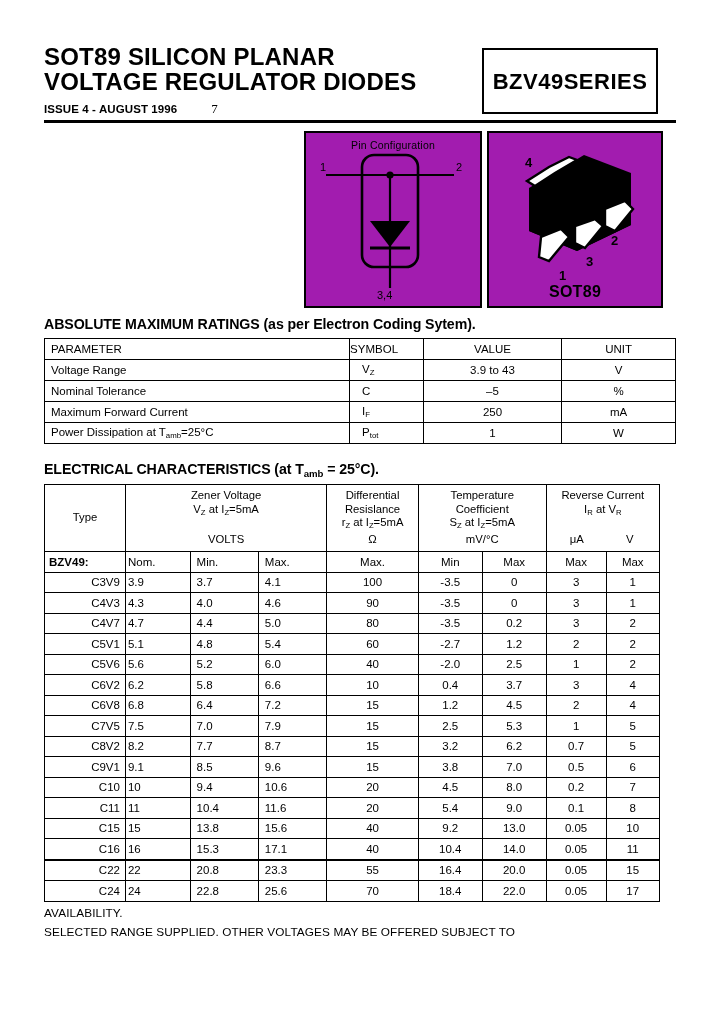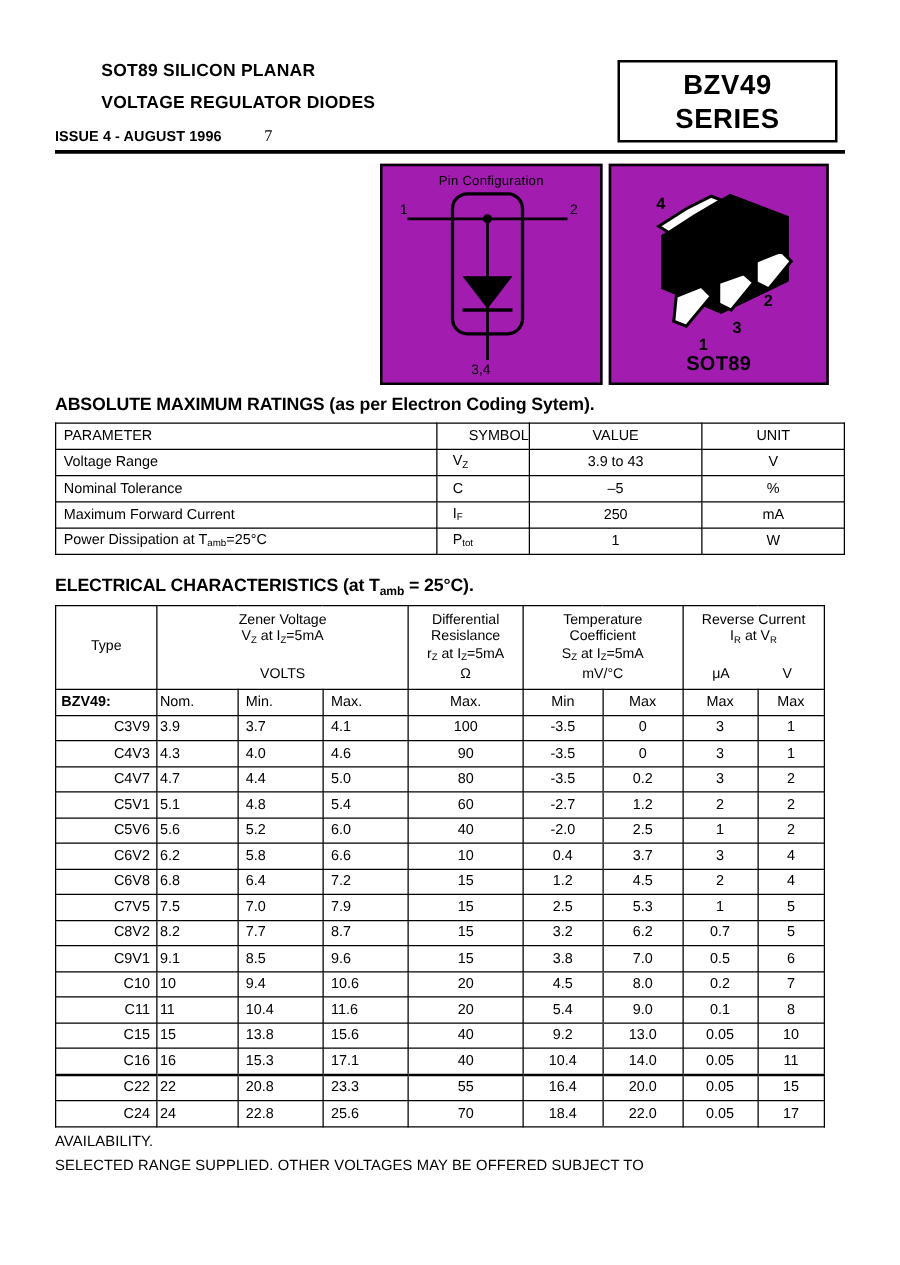--- a/index.html
+++ b/index.html
@@ -8,40 +8,40 @@
     font-family:"Liberation Sans","DejaVu Sans",sans-serif;
     color:#000;
     position:relative;
     overflow:hidden;
   }
   .page{position:absolute;left:0;top:0;width:720px;height:1012px;}
 
   
   .hdr{position:absolute;left:44px;top:44px;width:632px;}
   .hdr-title{
-    font-size:14px;font-weight:bold;letter-spacing:.2px;
-    line-height:25px;white-space:nowrap;margin-left:37px;
+    font-size:24px;font-weight:bold;letter-spacing:.2px;
+    line-height:25px;white-space:nowrap;
   }
   .hdr-issue{
     font-size:11.5px;font-weight:bold;letter-spacing:.1px;
     margin-top:7px;white-space:nowrap;
   }
   .hdr-issue .pagenum{
     font-family:"Liberation Serif","DejaVu Serif",serif;
     font-weight:normal;font-size:13px;margin-left:34px;
   }
   .hdr-rule{
     position:absolute;left:44px;top:120px;width:632px;height:3px;background:#000;
   }
 
   
   .series-box{
-    position:absolute;left:494px;top:48px;width:172px;height:62px;
+    position:absolute;left:482px;top:48px;width:172px;height:62px;
     border:2.5px solid #000;
-    display:flex;flex-direction:column;align-items:center;justify-content:center;
+    display:flex;flex-direction:row;align-items:center;justify-content:center;
   }
   .series-box div{
     font-size:22px;font-weight:bold;line-height:27px;letter-spacing:.5px;
   }
 
   
   .fig-box{
     position:absolute;border:2.5px solid #000;background:#a21caf;
   }
   #pinbox{left:304px;top:131px;width:174px;height:173px;}
@@ -170,21 +170,21 @@
     </svg>
     <div class="pkg-caption">SOT89</div>
   </div>
 
   <div class="sec-head" id="amr-head">ABSOLUTE MAXIMUM RATINGS (as per Electron Coding Sytem).</div>
 
   <table id="amr" class="outerb">
     <tbody>
         <tr>
       <td class="p hd">PARAMETER</td>
-      <td class="s hd" style="text-align:right;padding-left:0">SYMBOL</td>
+      <td class="s hd" style="text-align:left;padding-left:0">SYMBOL</td>
       <td class="v hd">VALUE</td>
       <td class="u hd">UNIT</td>
     </tr>
     <tr>
       <td class="p">Voltage Range</td>
       <td class="s">V<span class="sub">Z</span></td>
       <td class="v">3.9 to 43</td>
       <td class="u">V</td>
     </tr>
     <tr>

